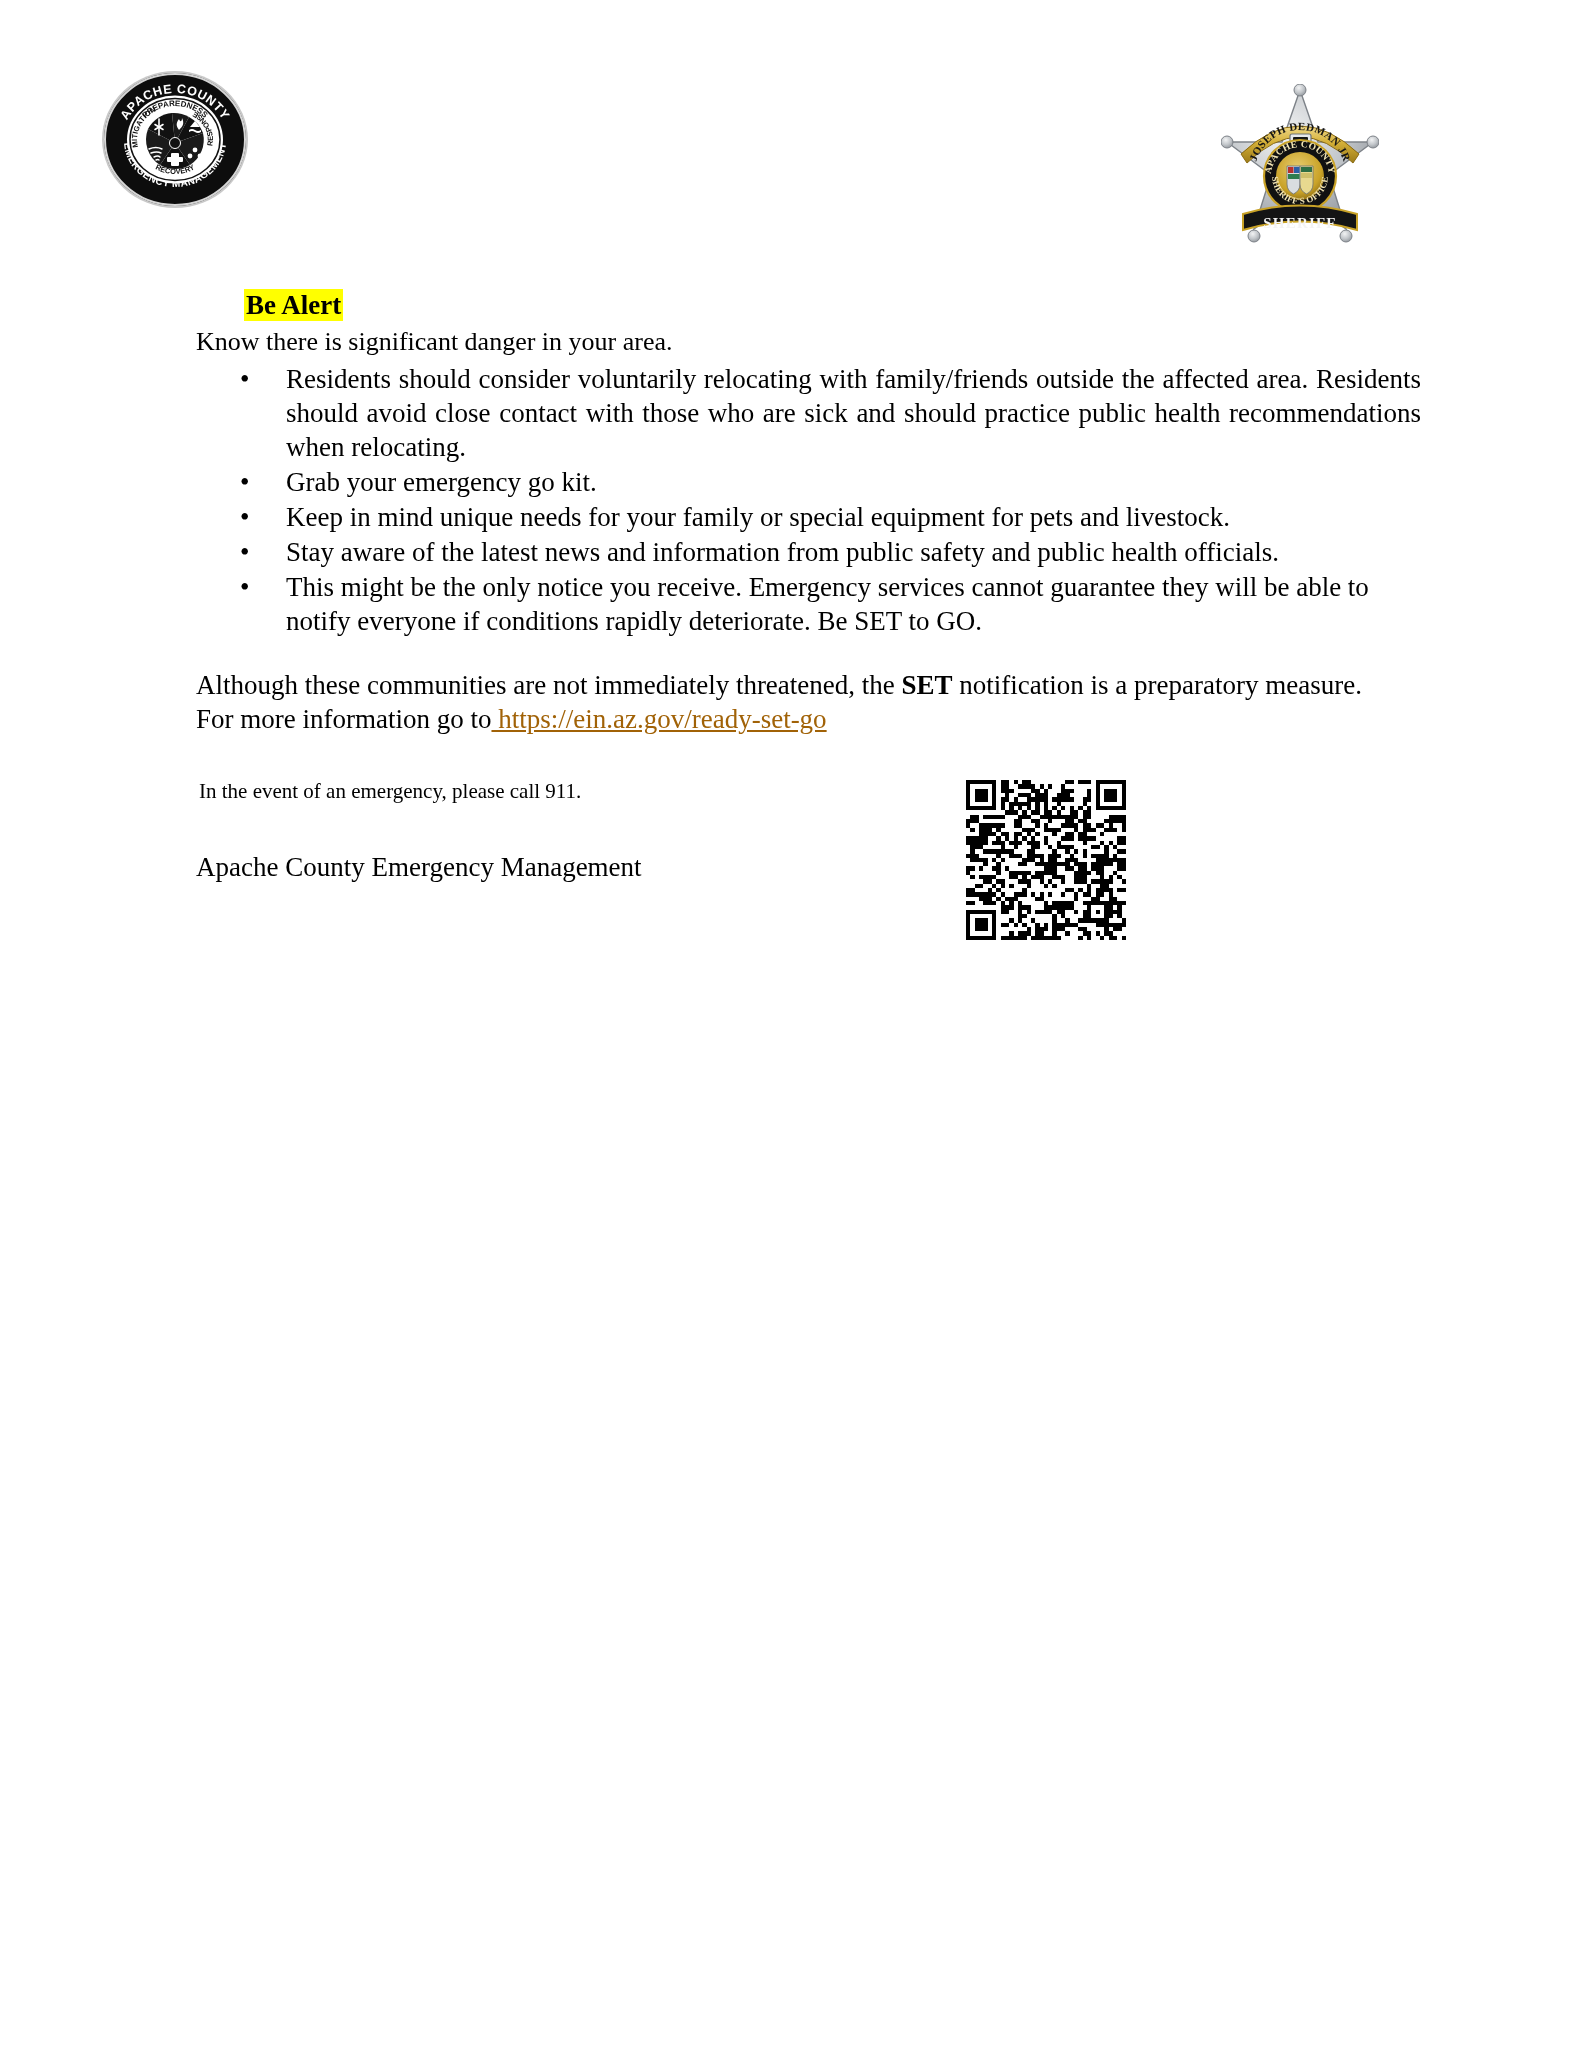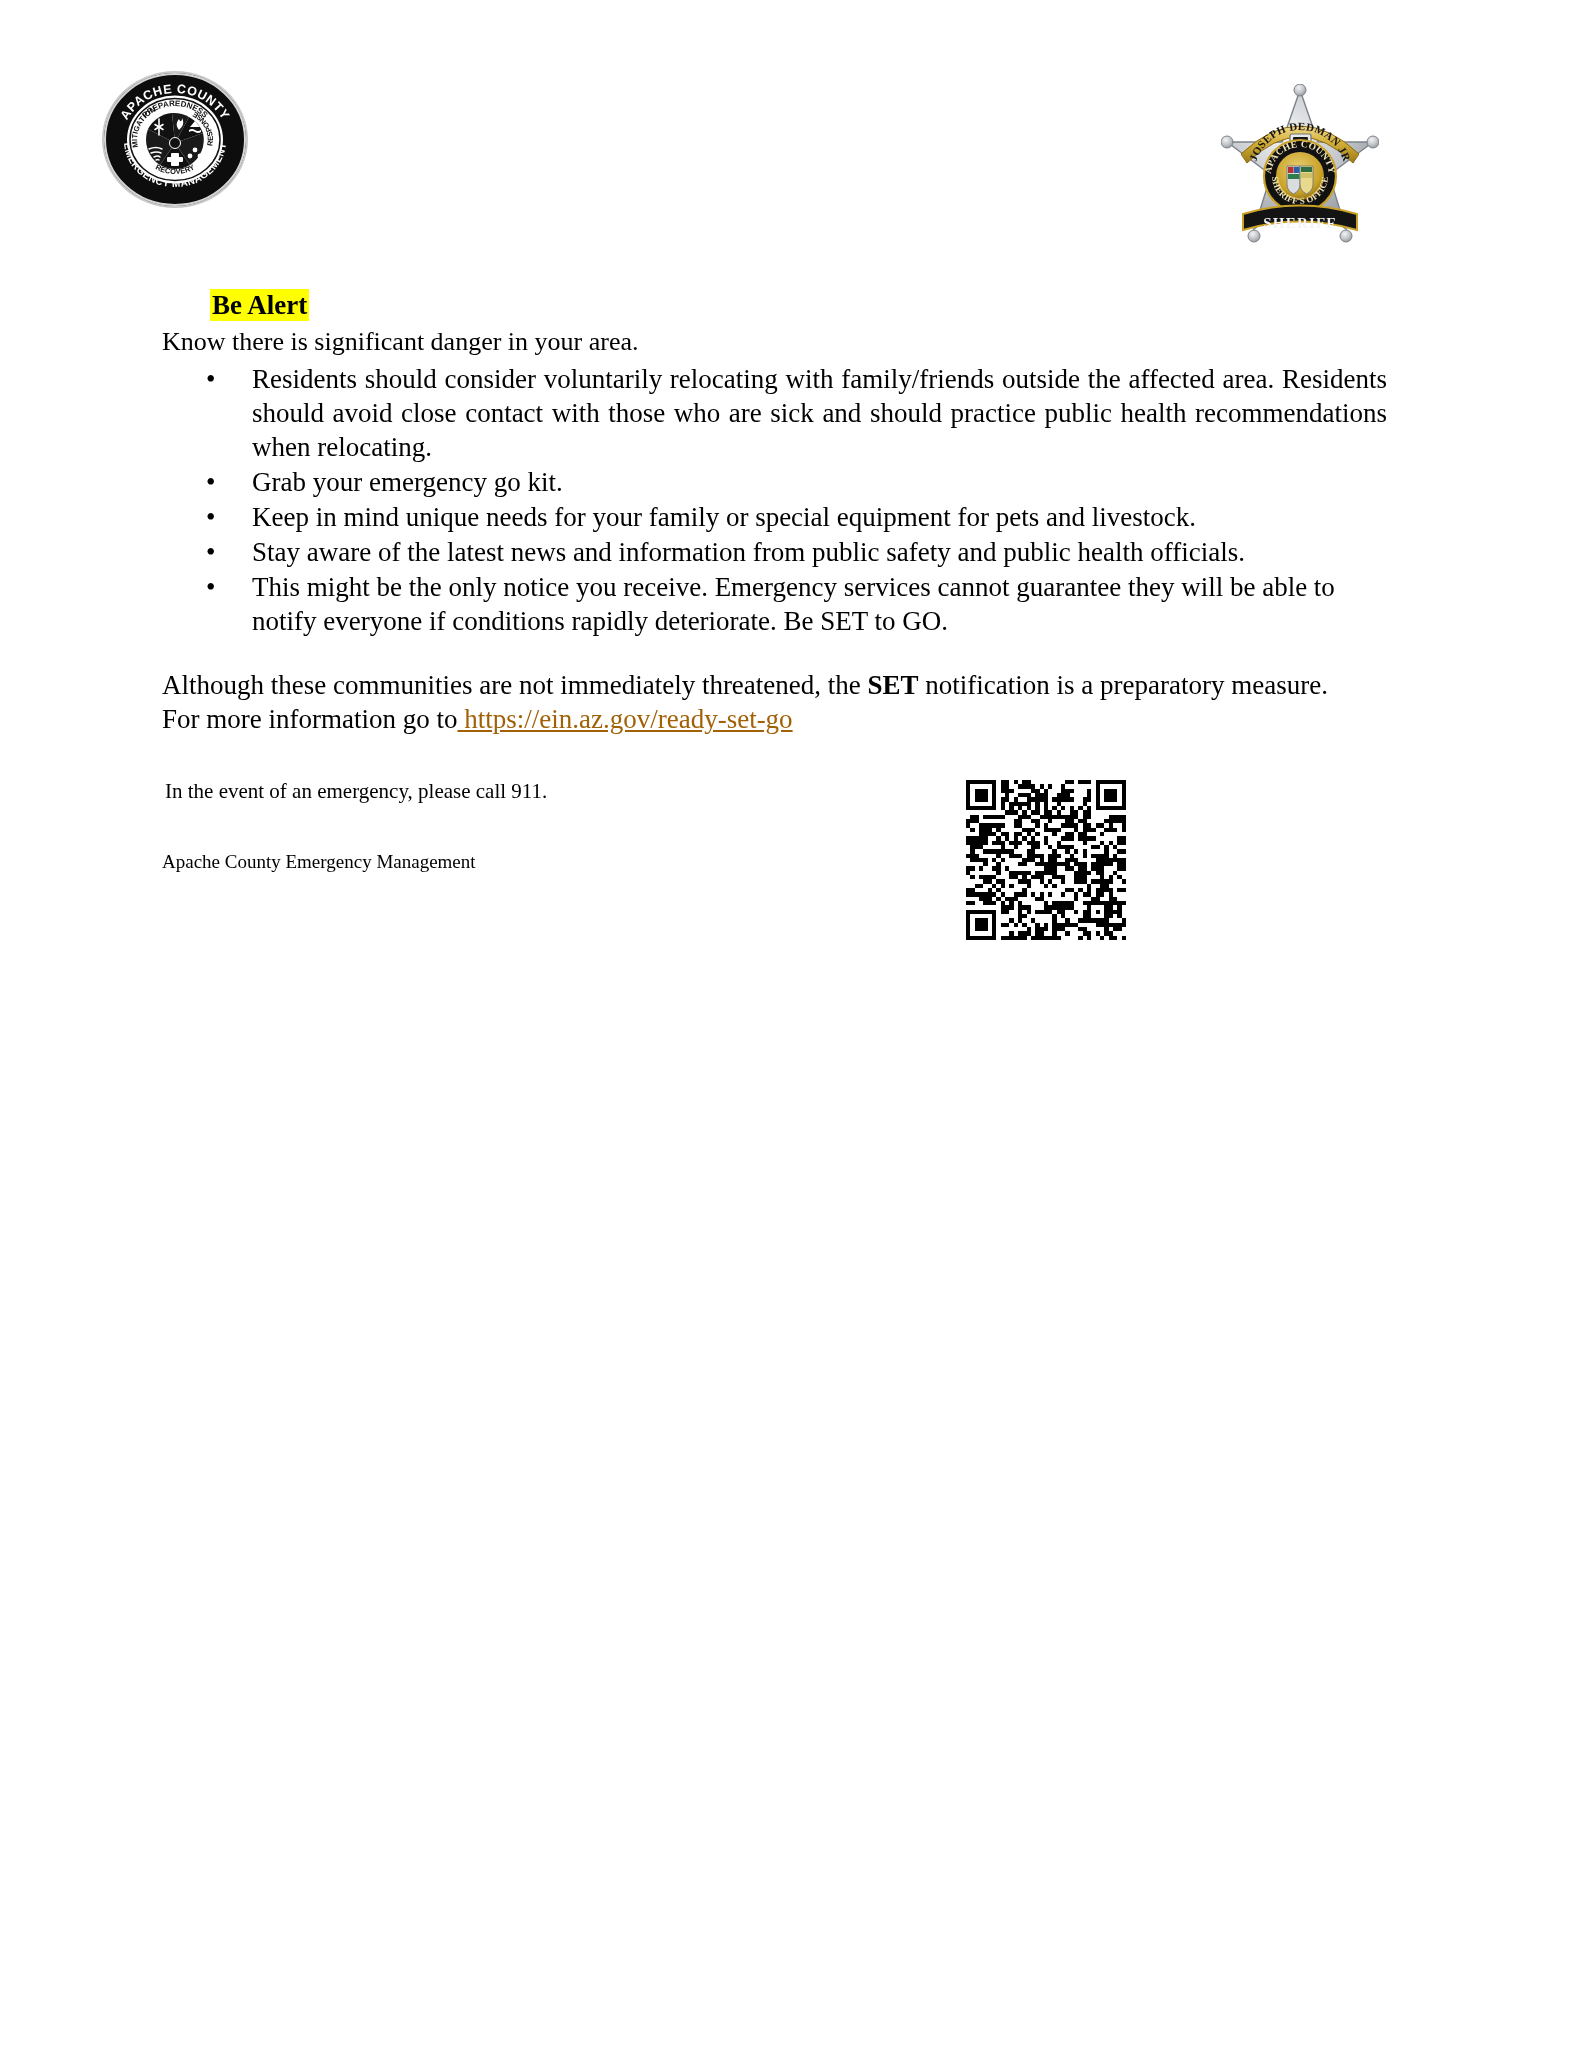--- a/index.html
+++ b/index.html
@@ -56,21 +56,21 @@
     left: 1221px;
     top: 84px;
     width: 158px;
     height: 172px;
   }
   .sheriff-badge svg { position: absolute; left: 0; top: 0; }
 
   
   .content {
     position: absolute;
-    left: 162px;
+    left: 196px;
     top: 290px;
     width: 1225px;
   }
 
   .heading-alert {
     margin: 0 0 0 48px;
     font-size: 27px;
     font-weight: bold;
     line-height: 1.12;
     display: inline-block;
@@ -130,21 +130,21 @@
     font-size: 27px;
     line-height: 1.26;
   }
   .para-911 {
     margin: 42px 0 0 3px;
     font-size: 21px;
     line-height: 1.26;
   }
   .para-sign {
     margin: 45px 0 0 0;
-    font-size: 19px;
+    font-size: 27px;
     line-height: 1.26;
   }
 
   
   .qr-wrap {
     position: absolute;
     left: 966px;
     top: 780px;
     width: 160px;
     height: 160px;

